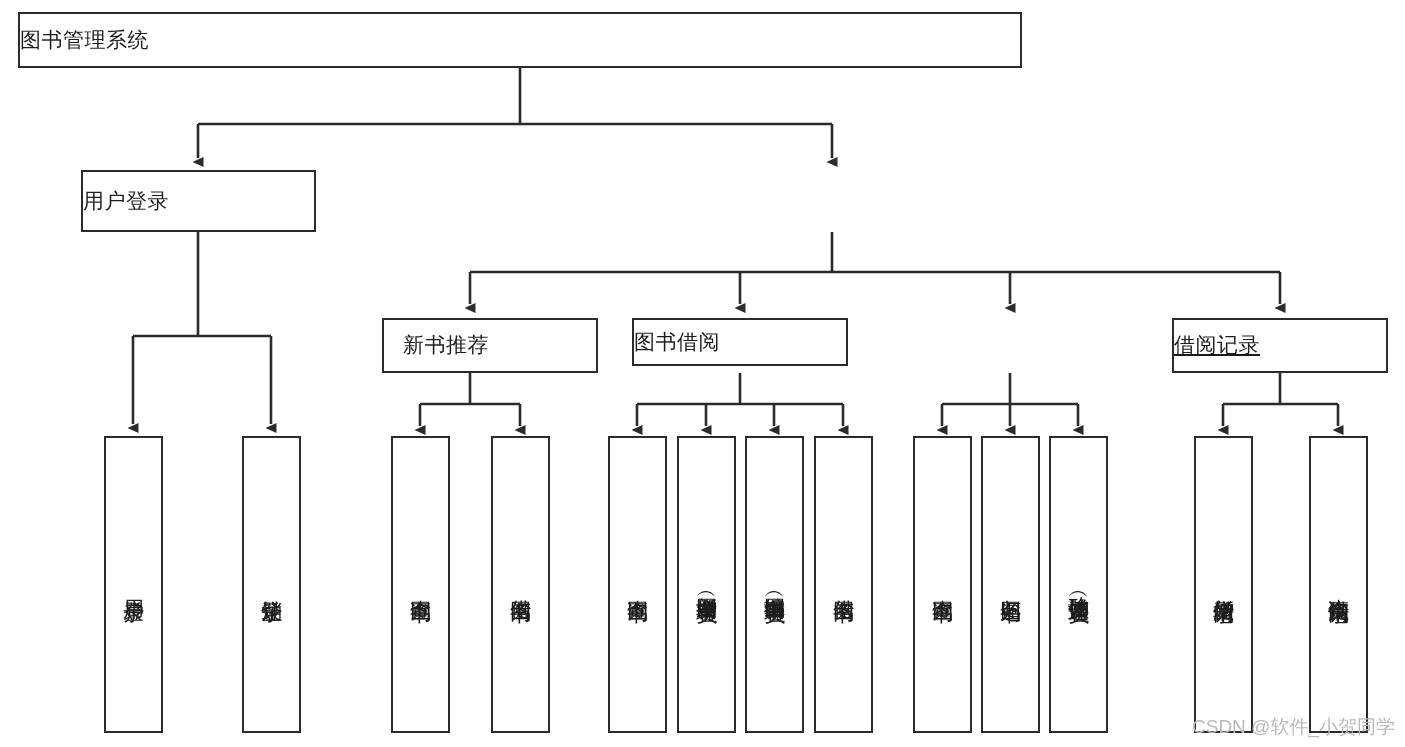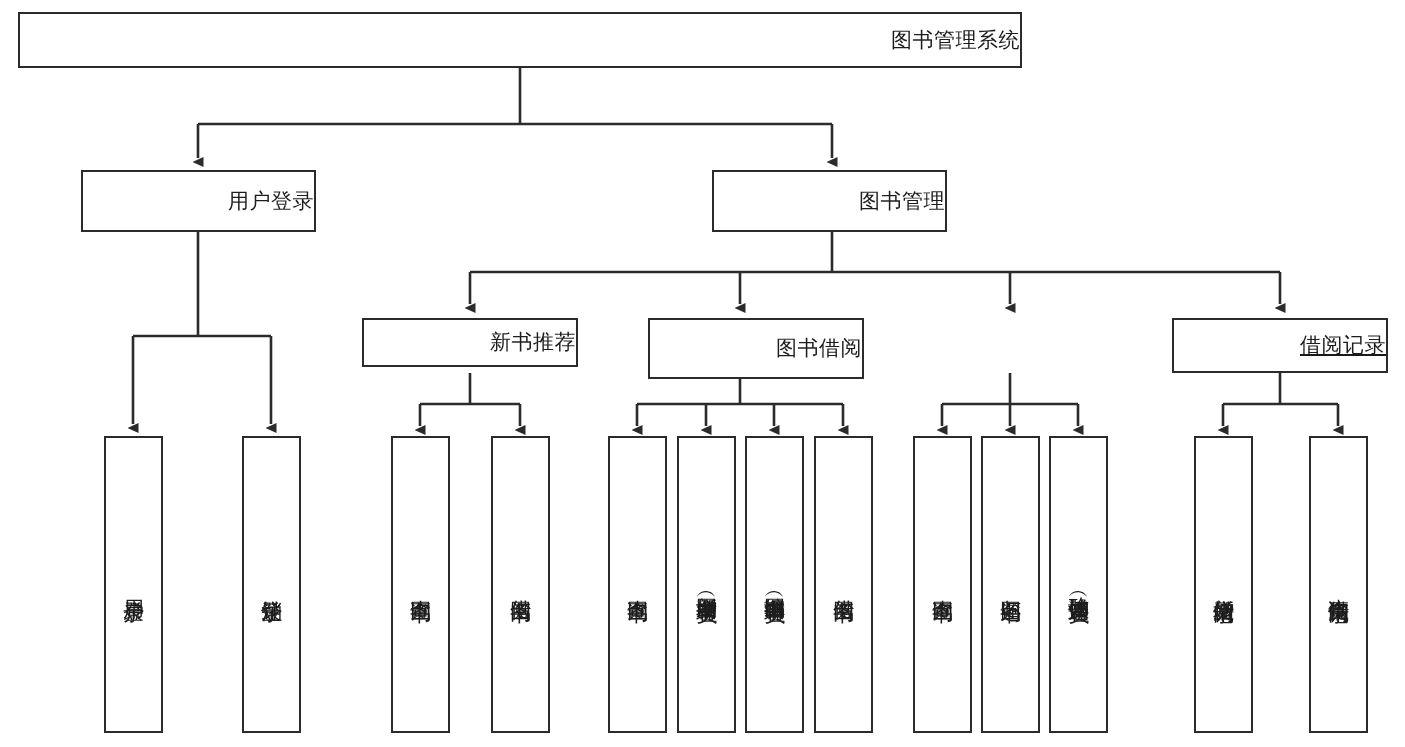--- a/index.html
+++ b/index.html
@@ -27,21 +27,21 @@
     height: 747px;
     pointer-events: none;
   }
   .node {
     position: absolute;
     box-sizing: border-box;
     background: #ffffff;
     border: 2px solid #2b2b2b;
     display: flex;
     align-items: center;
-    justify-content: flex-end;
+    justify-content: flex-start;
     z-index: 2;
   }
   .node .lbl {
     font-size: 21px;
     line-height: 1.15;
     color: #1d1d1d;
     letter-spacing: 0.5px;
     white-space: nowrap;
     text-align: center;
   }
@@ -124,28 +124,25 @@
     </g>
   </svg>
 
   <div class="node" style="left:18px; top:12px; width:1004px; height:56px;">
     <span class="lbl">图书管理系统</span>
   </div>
 
   <div class="node" style="left:81px; top:170px; width:235px; height:62px;">
     <span class="lbl">用户登录</span>
   </div>
-  <div class="node" style="left:712px; top:170px; width:235px; height:62px;">
-    <span class="lbl">图书管理</span>
-  </div>
 
-  <div class="node" style="left:362px; top:318px; width:216px; height:49px;">
+  <div class="node" style="left:382px; top:318px; width:216px; height:55px;padding-left:19px;">
     <span class="lbl">新书推荐</span>
   </div>
-  <div class="node" style="left:648px; top:318px; width:216px; height:61px;font-family:Liberation Serif, serif;">
+  <div class="node" style="left:632px; top:318px; width:216px; height:48px;font-family:Liberation Serif, serif;">
     <span class="lbl">图书借阅</span>
   </div>
   <div class="node" style="left:1172px; top:318px; width:216px; height:55px;text-decoration:underline;">
     <span class="lbl">借阅记录</span>
   </div>
 
   <div class="node leaf" style="left:104px; top:436px; width:59px; height:297px;">
     <span class="lbl">用户登录</span>
   </div>
   <div class="node leaf" style="left:242px; top:436px; width:59px; height:297px;">
@@ -182,14 +179,15 @@
     <span class="lbl">确认归还（管理员）</span>
   </div>
 
   <div class="node leaf" style="left:1194px; top:436px; width:59px; height:297px;">
     <span class="lbl">新增借阅记录</span>
   </div>
   <div class="node leaf" style="left:1309px; top:436px; width:59px; height:297px;">
     <span class="lbl">查询借阅记录</span>
   </div>
 
+  <div class="watermark" style="left:1192px; top:714px;">CSDN @软件_小贺同学</div>
 
 </div>
 
 </body></html>

